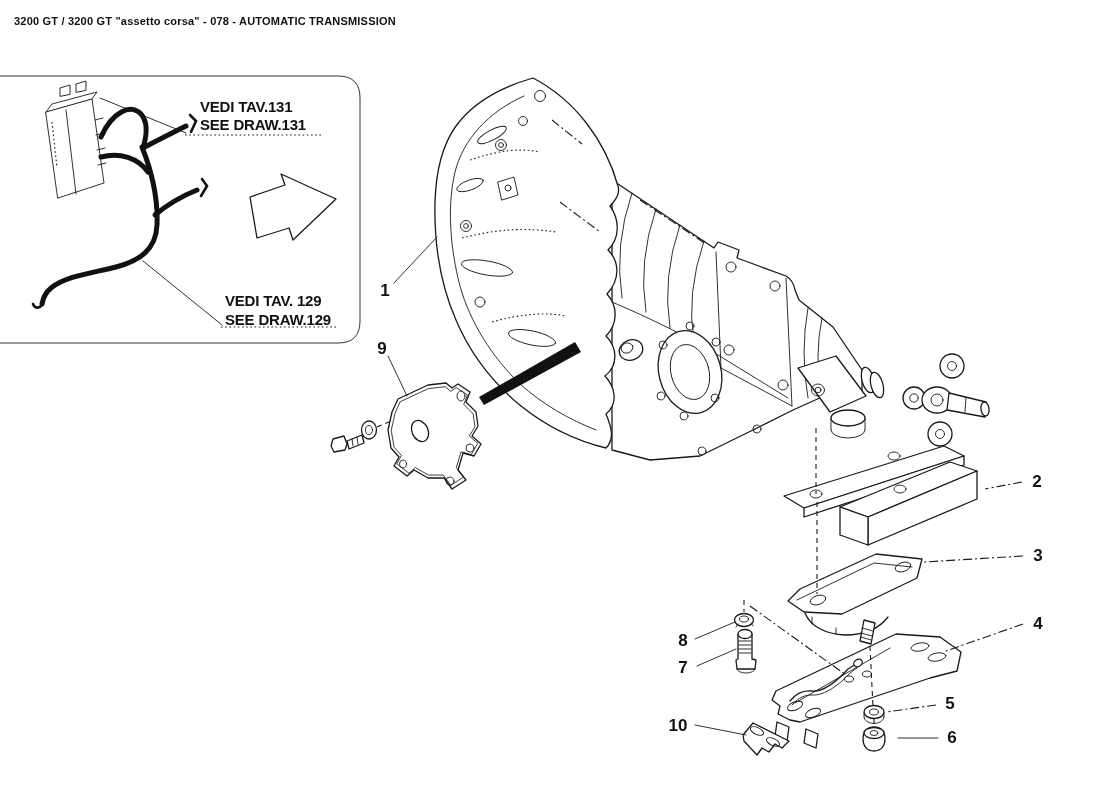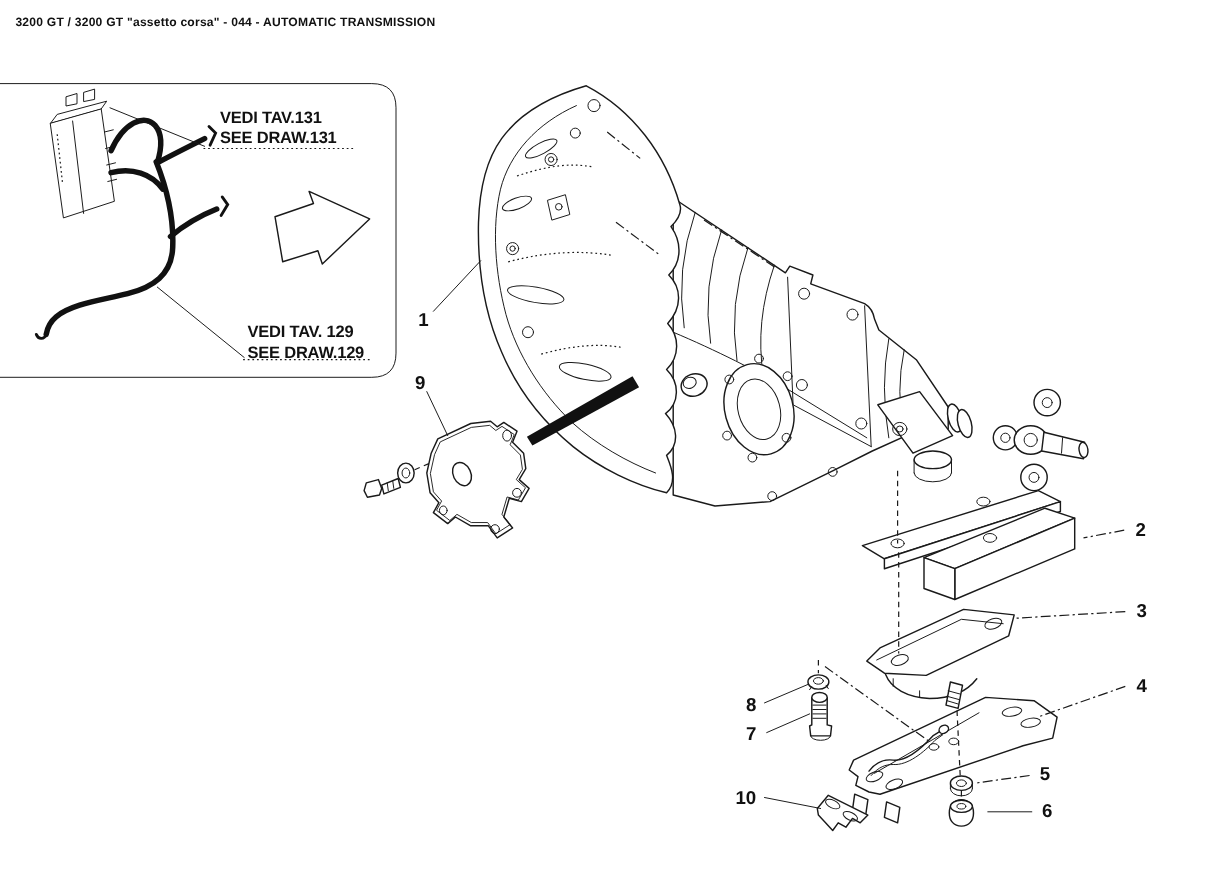--- a/index.html
+++ b/index.html
@@ -19,21 +19,21 @@
   .fillb{fill:#111;stroke:none;}
   text.num{font-size:17px;font-weight:bold;fill:#111;text-anchor:middle;
            font-family:"Liberation Sans",sans-serif;}
   text.ref{font-size:15px;font-weight:bold;fill:#111;
            font-family:"Liberation Sans",sans-serif;letter-spacing:-.2px;}
 </style>
 </head>
 <body>
 
 <div class="stage">
-  <div class="title">3200 GT / 3200 GT "assetto corsa" - 044 - AUTOMATIC TRANSMISSION</div>
+  <div class="title">3200 GT / 3200 GT "assetto corsa" - 078 - AUTOMATIC TRANSMISSION</div>
 
   <svg width="1100" height="800" viewBox="0 0 1100 800">
 
     <g>
 
       <path class="ln wf" d="M 612,180 L 714,248 L 718,242 L 739,250 L 737,258 L 786,276 C 791,279 794,284 795,290 L 799,300 L 833,327 L 862,370 L 862,390 L 833,392 L 793,410 L 757,428 L 700,456 L 650,460 L 612,450 Z"></path>
 
       <path class="ln thin" d="M 632,193 Q 614,245 622,298"></path>
       <path class="ln thin" d="M 656,209 Q 638,261 646,312"></path>
       <path class="ln thin" d="M 680,225 Q 662,277 670,328"></path>

